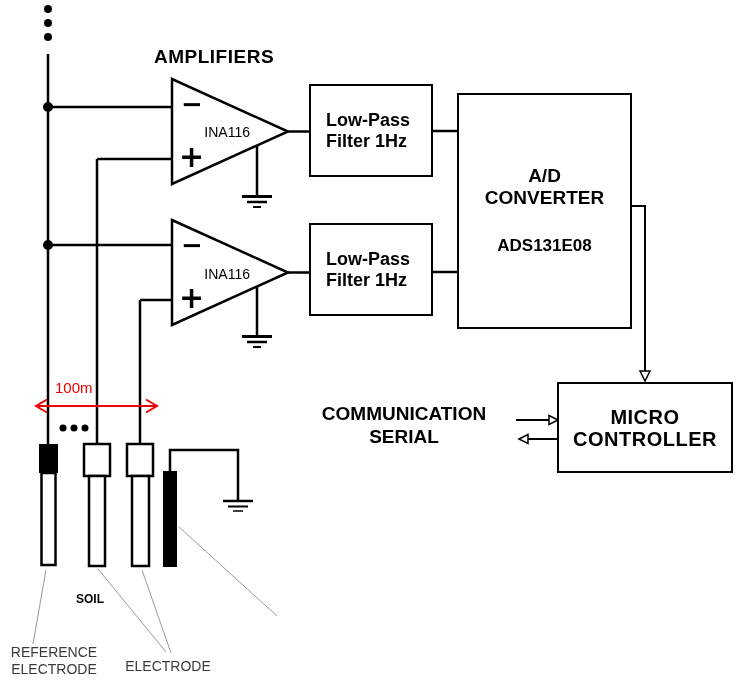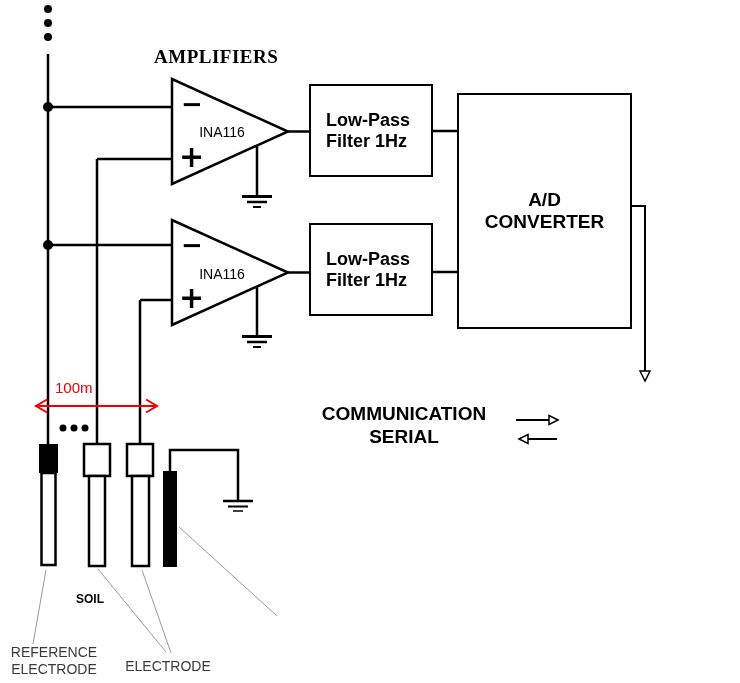--- a/index.html
+++ b/index.html
@@ -2,25 +2,25 @@
 <html><head>
 <meta charset="utf-8">
 <style>
   html,body{margin:0;padding:0;background:#ffffff;}
   #stage{
     position:relative;width:740px;height:683px;background:#ffffff;
     font-family:"Liberation Sans", sans-serif;color:#000;overflow:hidden;
   }
   #wires{position:absolute;left:0;top:0;}
   .t{position:absolute;white-space:nowrap;}
-  .title{font-size:19px;font-weight:bold;letter-spacing:.5px;font-family:Liberation Serif, serif;}
+  .title{font-size:19px;font-weight:bold;letter-spacing:.5px;}
   .sign{font-family:"DejaVu Sans", sans-serif;font-weight:bold;line-height:1;}
   .minus{font-size:26px;}
   .plus{font-size:30px;}
-  .part{font-size:14px;width:56px;text-align:center;}
+  .part{font-size:14px;width:56px;text-align:right;}
   .box{
     position:absolute;box-sizing:border-box;border:2.5px solid #000;background:#fff;
     display:flex;flex-direction:column;justify-content:center;
     font-weight:bold;
   }
   .lpf{left:309px;width:124px;height:93px;font-size:18px;line-height:21px;padding-left:15px;align-items:flex-start;text-align:center;}
   .adc{left:457px;top:81px;width:175px;height:236px;align-items:center;text-align:center;font-size:19px;line-height:22px;margin-top:12px;}
   .adc .chip{font-size:17px;margin-top:26px;}
   .mc{left:557px;top:382px;width:176px;height:91px;align-items:center;text-align:center;font-size:20px;line-height:22px;letter-spacing:.5px;}
   .serial{left:293px;top:402px;width:222px;text-align:center;font-size:19px;font-weight:bold;line-height:23px;}
@@ -150,22 +150,27 @@
     <div>Filter 1Hz</div>
   </div>
   <div class="box lpf" style="top:223px;">
     <div>Low-Pass</div>
     <div>Filter 1Hz</div>
   </div>
 
   <div class="box adc">
     <div>A/D</div>
     <div>CONVERTER</div>
+    <div class="chip">ADS131E08</div>
   </div>
 
+  <div class="box mc">
+    <div>MICRO</div>
+    <div>CONTROLLER</div>
+  </div>
 
   <div class="t serial">
     <div>COMMUNICATION</div>
     <div>SERIAL</div>
   </div>
 
   <div class="t dim">100m</div>
 
   <div class="t soil">SOIL</div>
 

